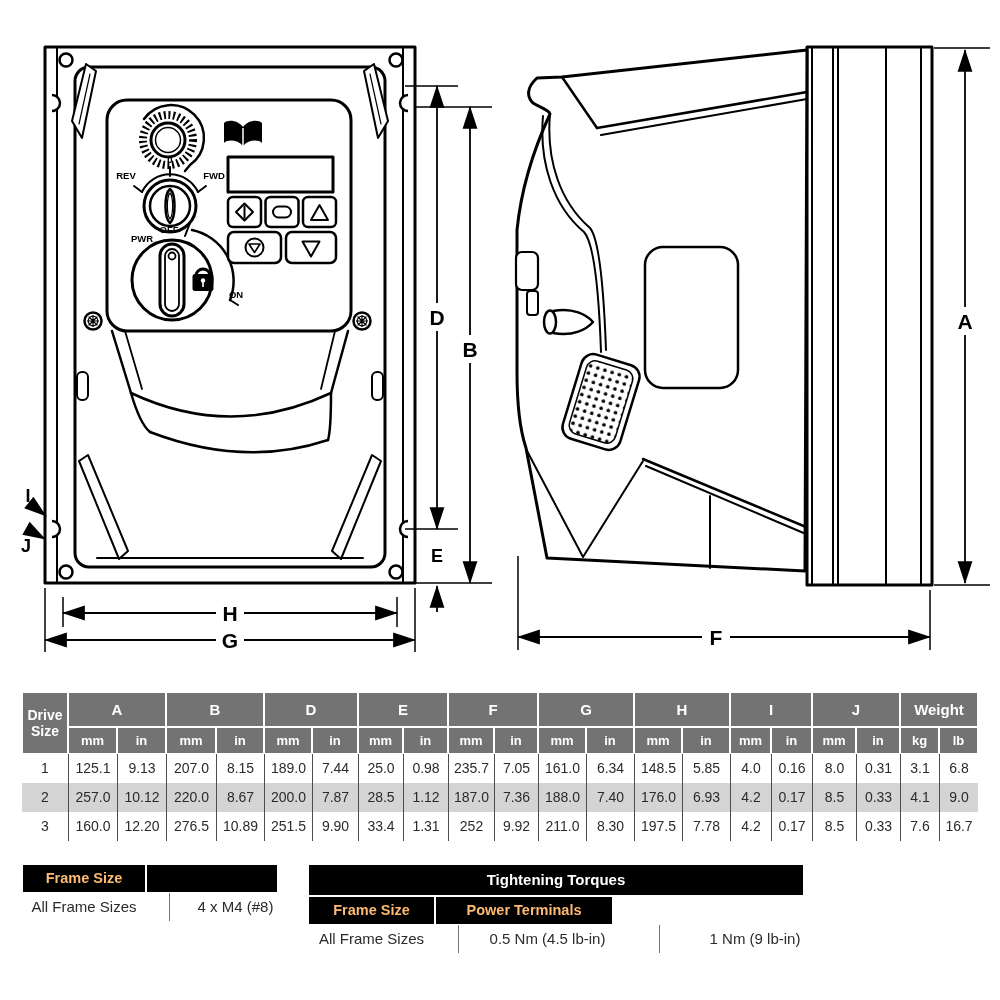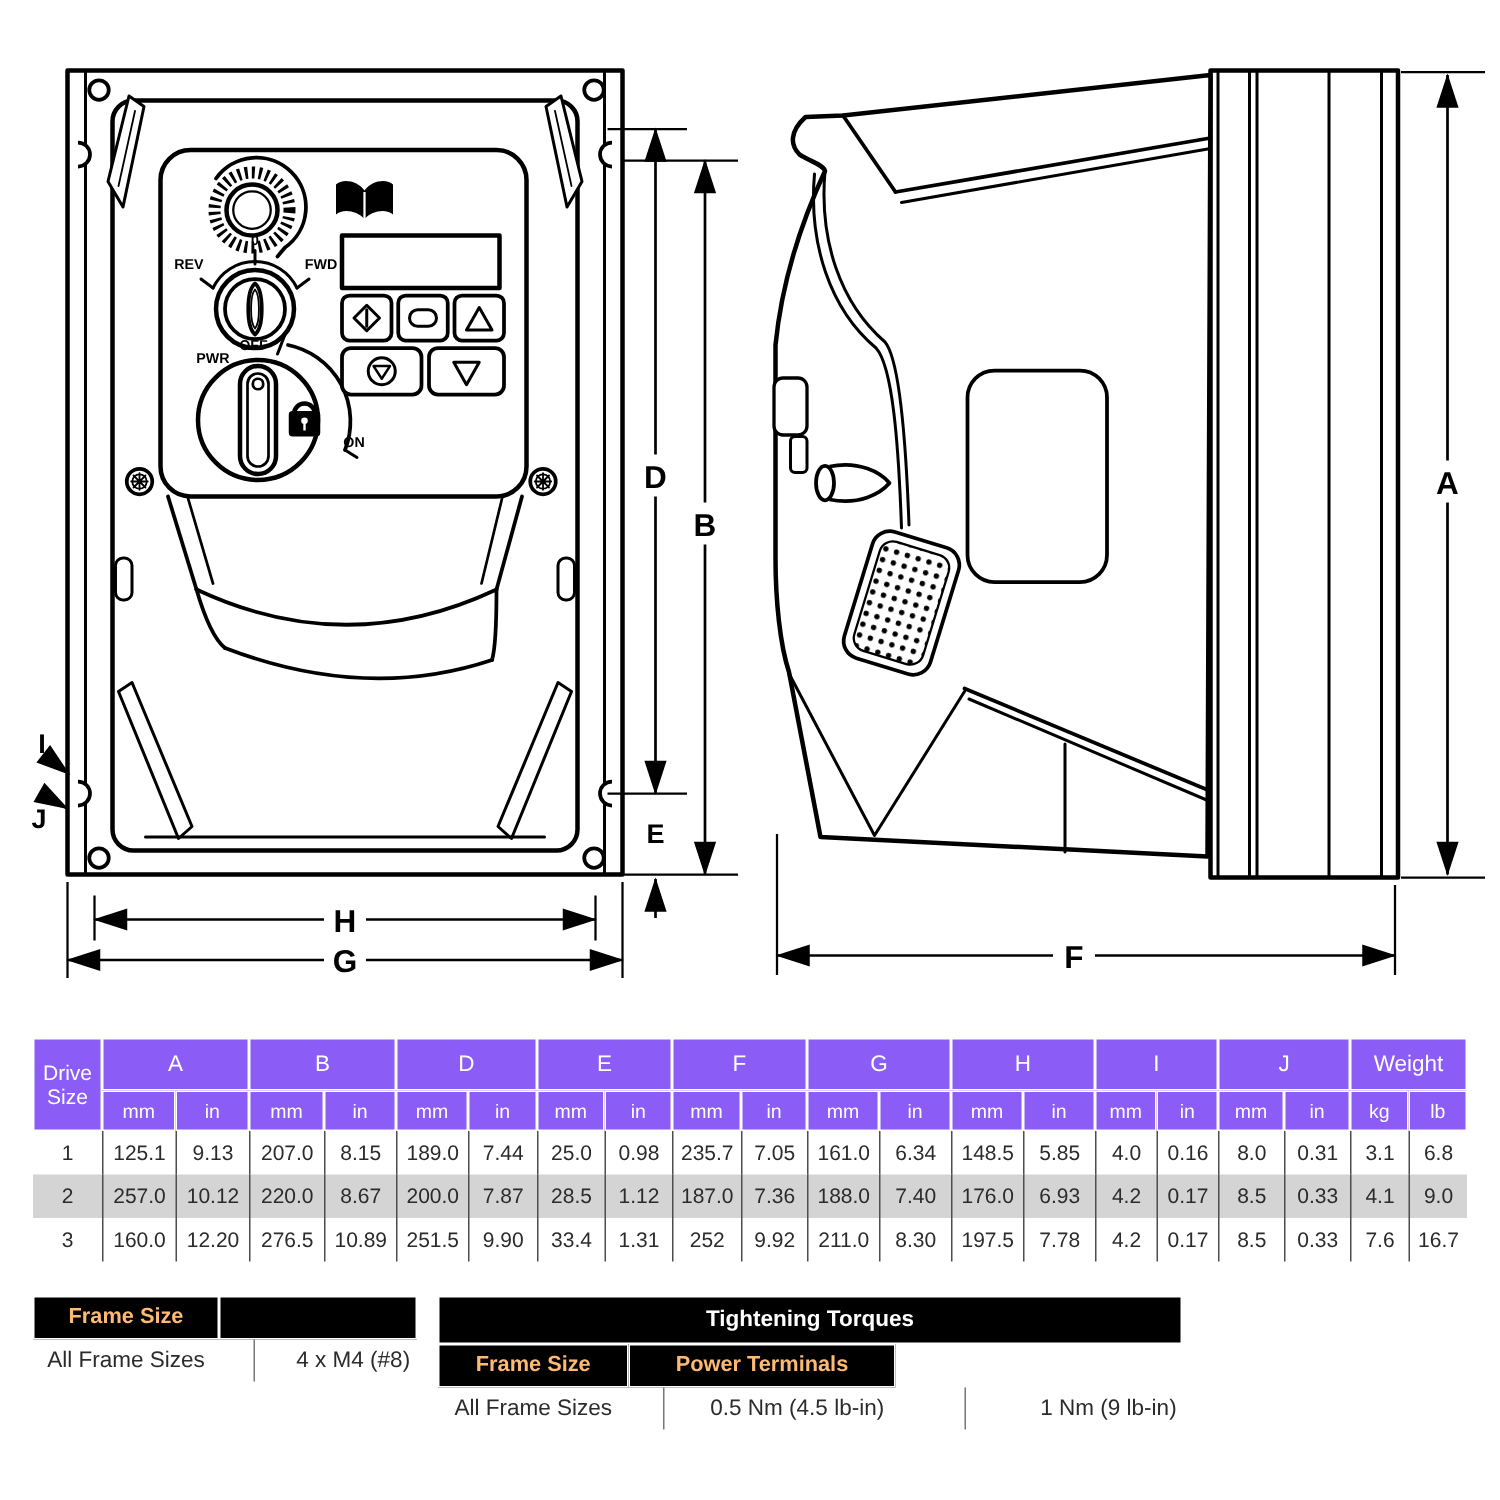--- a/index.html
+++ b/index.html
@@ -17,35 +17,35 @@
   .tickring { fill:none; stroke:#000; stroke-width:8; stroke-dasharray:2 2.7; }
   .gap { fill:#fff; stroke:none; }
   .dimL { font-size:21px; font-weight:bold; text-anchor:middle; }
   .dimS { font-size:18px; font-weight:bold; text-anchor:middle; }
   .ctl  { font-size:9.5px; font-weight:bold; text-anchor:middle; }
 
   
   #dim-table { position:absolute; left:22px; top:692px; width:956px;
     --cols:46px 49px 49px 50px 48px 48px 46px 45px 45px 46px 44px 48px 48px 48px 48px 41px 41px 44px 44px 39px 39px; }
   #dt-header { display:grid; grid-template-columns:var(--cols); grid-template-rows:35px 27px; }
-  #dt-header > div { background:#8b5cf6; color:#fff; border:1px solid #fff;
-    display:flex; align-items:center; justify-content:center; font-weight:normal; }
+  #dt-header > div { background:#737373; color:#fff; border:1px solid #fff;
+    display:flex; align-items:center; justify-content:center; font-weight:bold; }
   .dt-corner { grid-row:1/3; grid-column:1; flex-direction:column; font-size:14px; line-height:16px; }
   .dt-group { font-size:15px; }
   .dt-unit { font-size:13px; }
   #dt-body { }
   .dt-row { display:grid; grid-template-columns:var(--cols); height:29px; line-height:29px;
     text-align:center; font-size:14px; color:#2b2b2b; }
   .dt-row.hl { background:#d4d4d4; }
   .dt-row > div + div { border-left:1px solid #4d4d4d; }
 
   
   .mini-table { position:absolute; font-size:15px; color:#2b2b2b; }
   #bolts-table { left:22px; top:864px; width:256px; }
-  #torques-table { left:292px; top:864px; width:496px; }
+  #torques-table { left:308px; top:864px; width:496px; }
   .mt-title { background:#000; color:#fff; font-weight:bold; font-size:15px; height:30px;
     line-height:30px; text-align:center; border:1px solid #fff; }
   .mt-head { display:grid; }
   .mt-head > div { background:#000; color:#fdba74; font-weight:bold; font-size:14.5px; height:27px;
     line-height:27px; text-align:center; border:1px solid #fff; }
   .mt-data { display:grid;gap:23px; }
   .mt-data > div { height:28px; line-height:28px; text-align:center; }
   .mt-data > div + div { border-left:1px solid #777; }
   #bolts-table .mt-head, #bolts-table .mt-data { grid-template-columns:124px 132px; }
   #torques-table .mt-head, #torques-table .mt-data { grid-template-columns:127px 178px 191px; }

